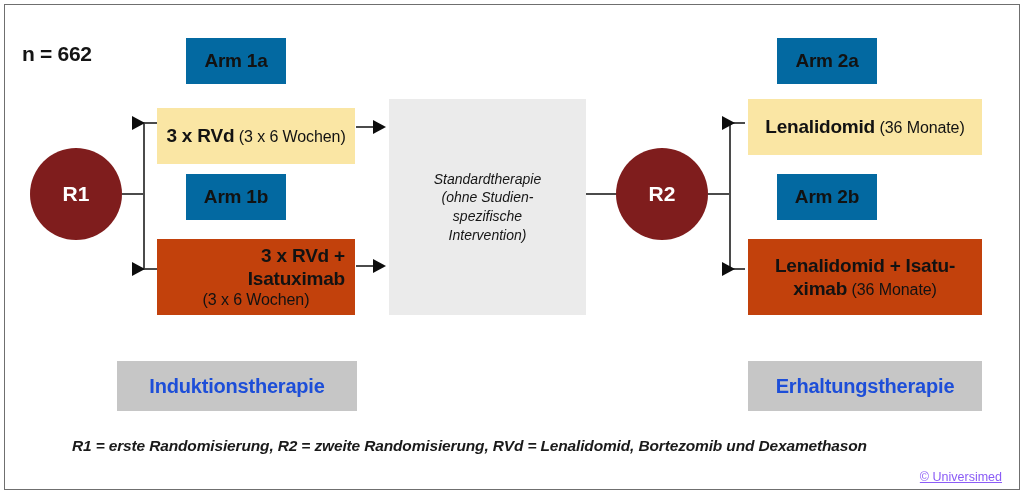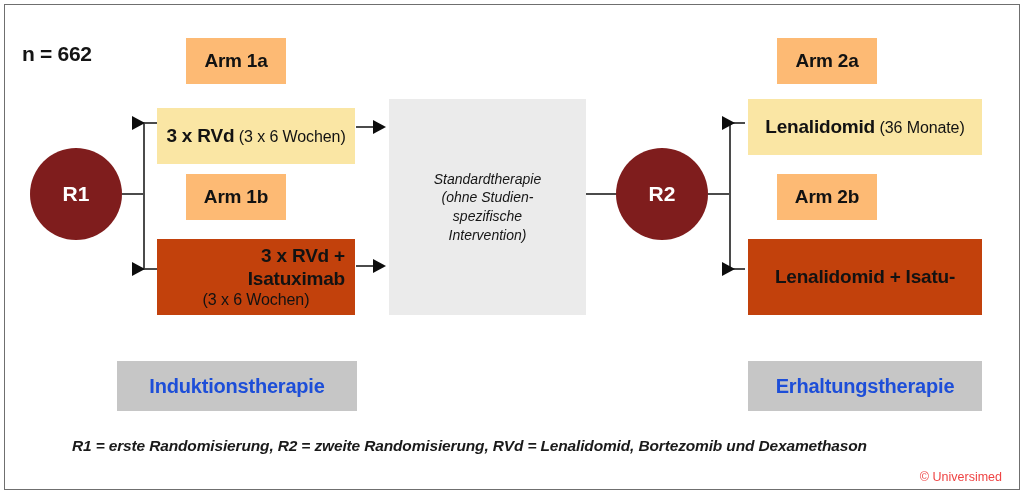--- a/index.html
+++ b/index.html
@@ -58,21 +58,21 @@
     align-items: center;
     justify-content: center;
     letter-spacing: 0.2px;
   }
   #r1-circle { left: 30px;  top: 148px; width: 92px; height: 92px; }
   #r2-circle { left: 616px; top: 148px; width: 92px; height: 92px; }
 
   
   .arm-tag {
     position: absolute;
-    background: #fdba74;
+    background: #0369a1;
     color: #121212;
     font-size: 19px;
     font-weight: bold;
     display: flex;
     align-items: center;
     justify-content: center;
     letter-spacing: -0.2px;
   }
   #arm-1a { left: 186px; top: 38px;  width: 100px; height: 46px; }
   #arm-1b { left: 186px; top: 174px; width: 100px; height: 46px; }
@@ -179,22 +179,23 @@
     color: #1a1a1a;
     letter-spacing: -0.15px;
     white-space: nowrap;
     margin-left: 48px;
   }
   #copyright {
     position: absolute;
     right: 22px;
     top: 470px;
     font-size: 12.5px;
-    color: #ef4444;
-    white-space: nowrap;
+    color: #8b5cf6;
+    white-space: nowrap;
+    text-decoration: underline;
   }
 </style>
 </head>
 <body>
 
 <div id="figure">
   <div class="frame"></div>
 
   <div class="n-label">n = 662</div>
 
@@ -256,20 +257,24 @@
 
   <div class="tx-box tx-yellow" id="tx-arm2a">
     <span class="tx-inline">
       <span class="strong">Lenalidomid</span>
       <span class="light">(36 Monate)</span>
     </span>
   </div>
 
   <div class="tx-box tx-green" id="tx-arm2b">
     <span class="strong">Lenalidomid + Isatu-</span>
+    <span class="tx-inline">
+      <span class="strong">ximab</span>
+      <span class="light">(36 Monate)</span>
+    </span>
   </div>
 
   <div class="phase-bar" id="phase-induction">Induktionstherapie</div>
   <div class="phase-bar" id="phase-maintenance">Erhaltungstherapie</div>
 
   <div id="footnote">R1 = erste Randomisierung, R2 = zweite Randomisierung, RVd = Lenalidomid, Bortezomib und Dexamethason</div>
   <div id="copyright">© Universimed</div>
 </div>
 
 </body></html>

